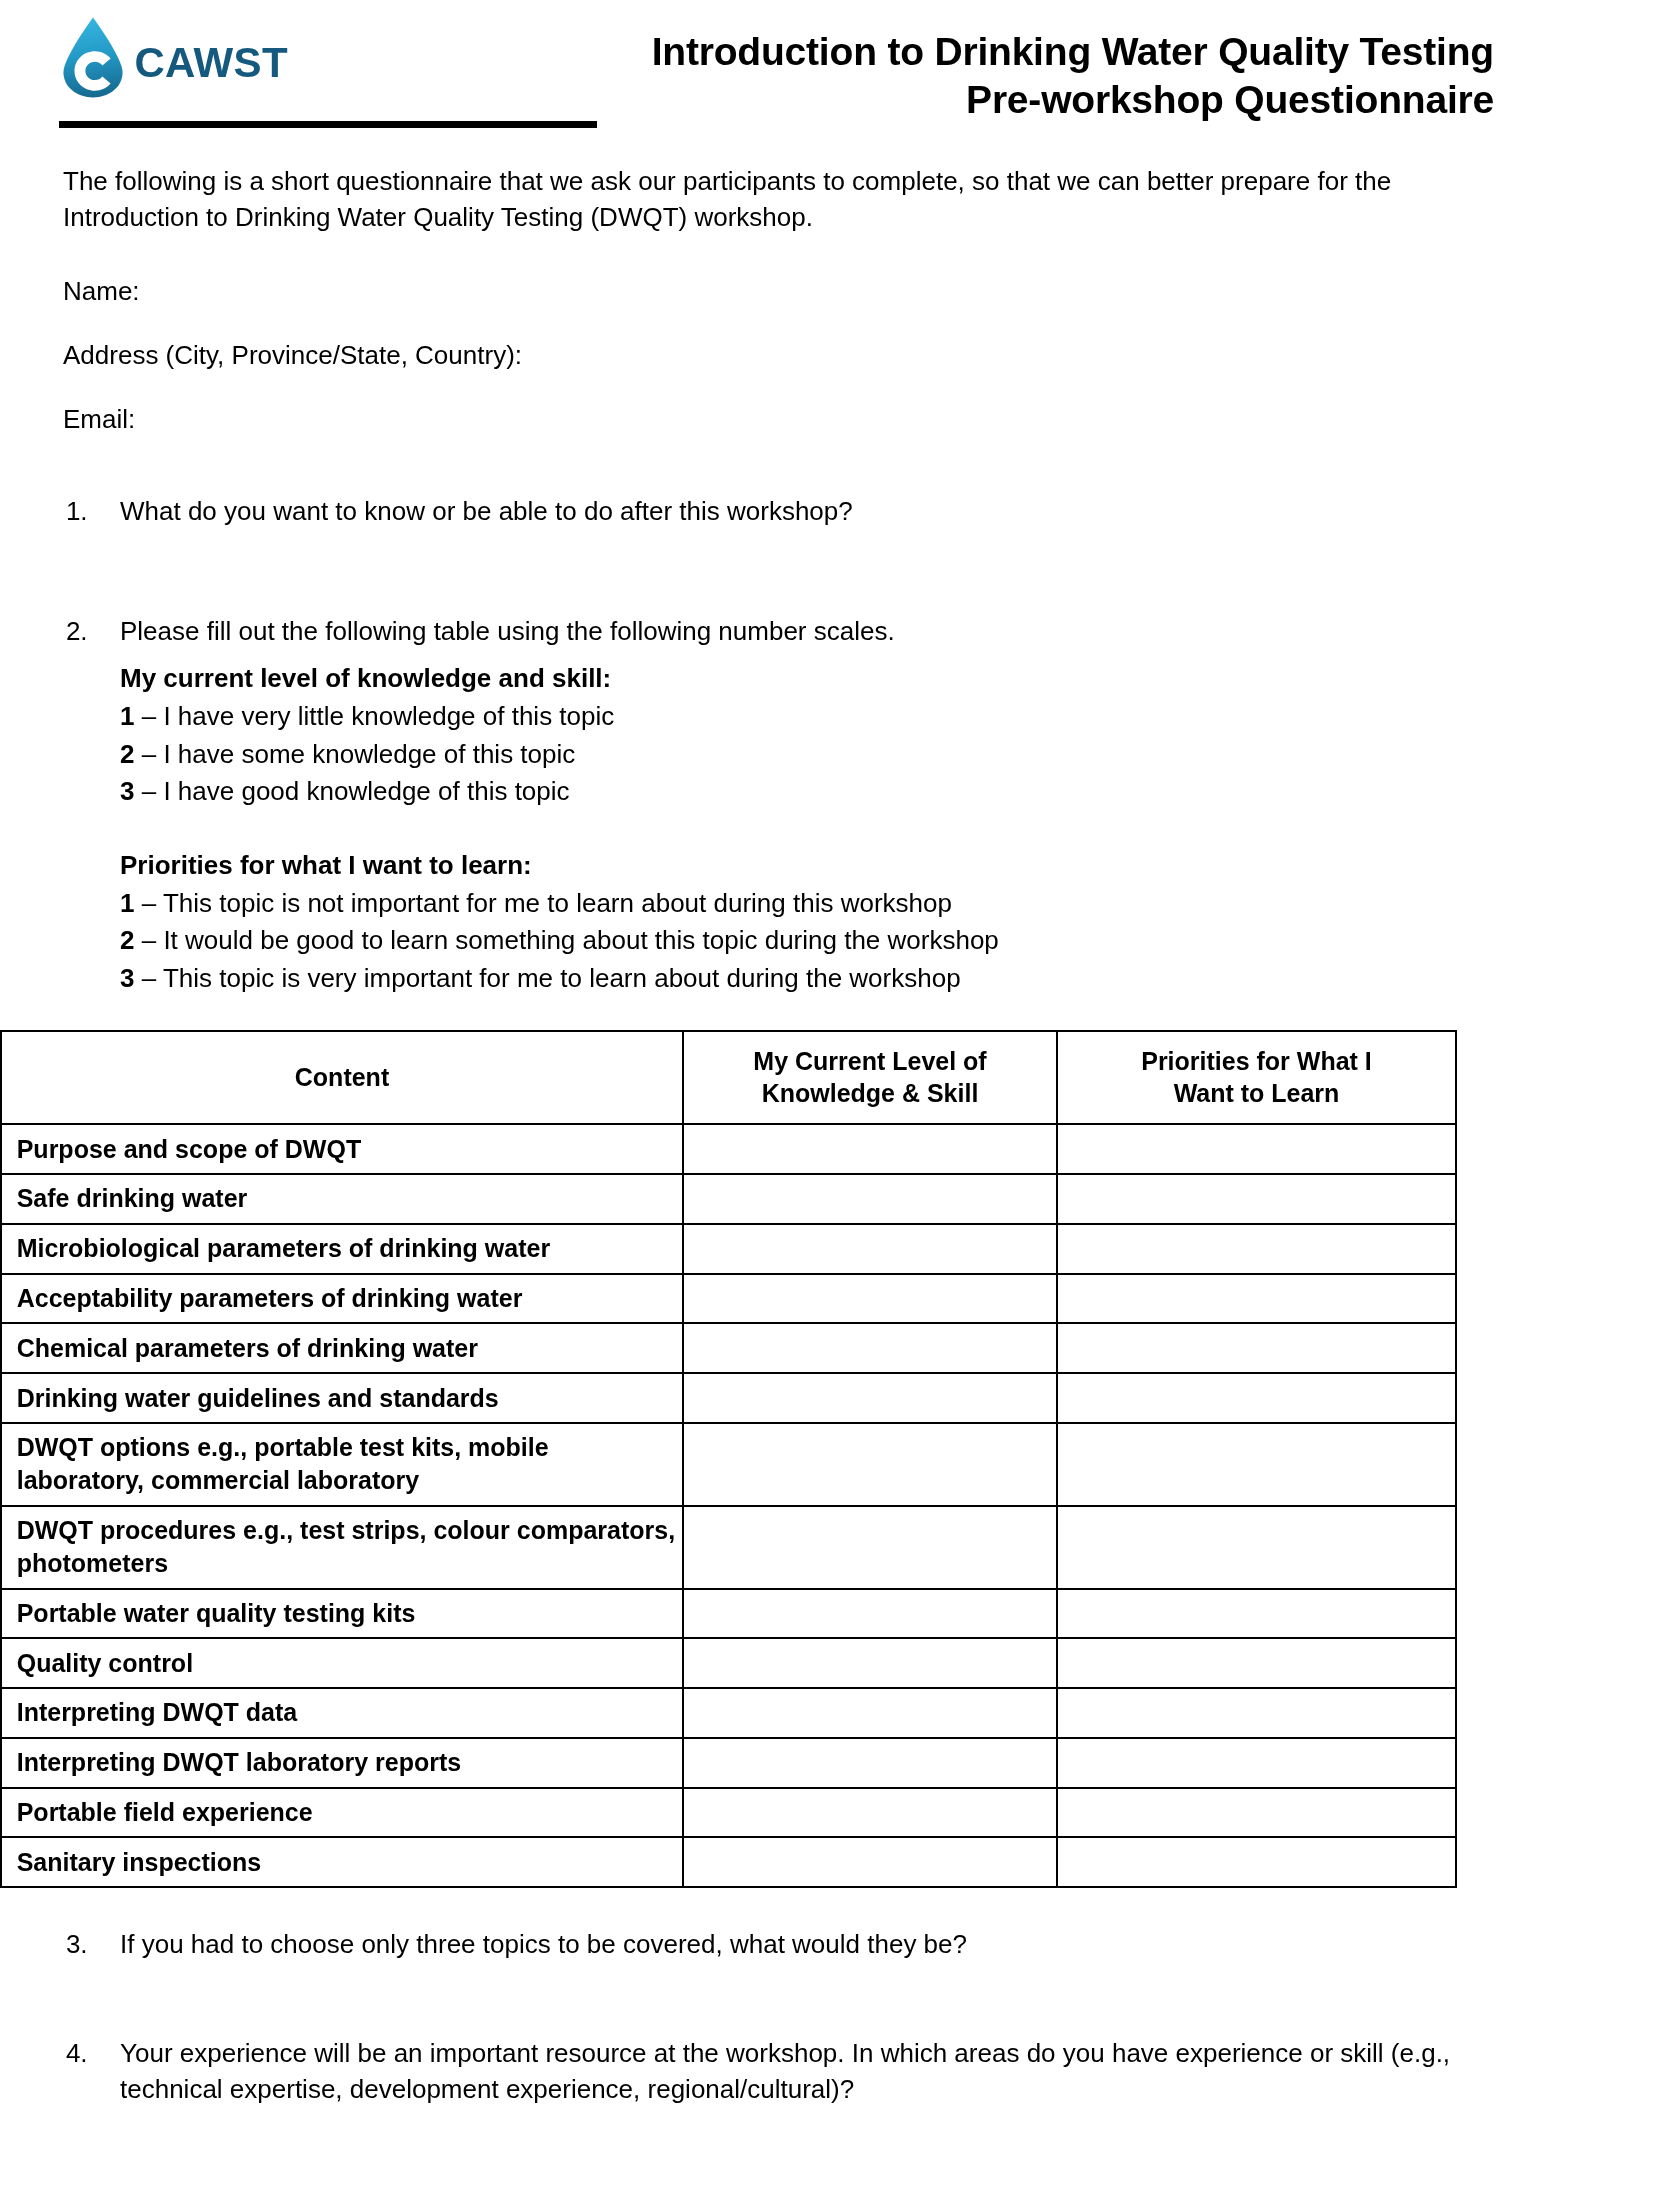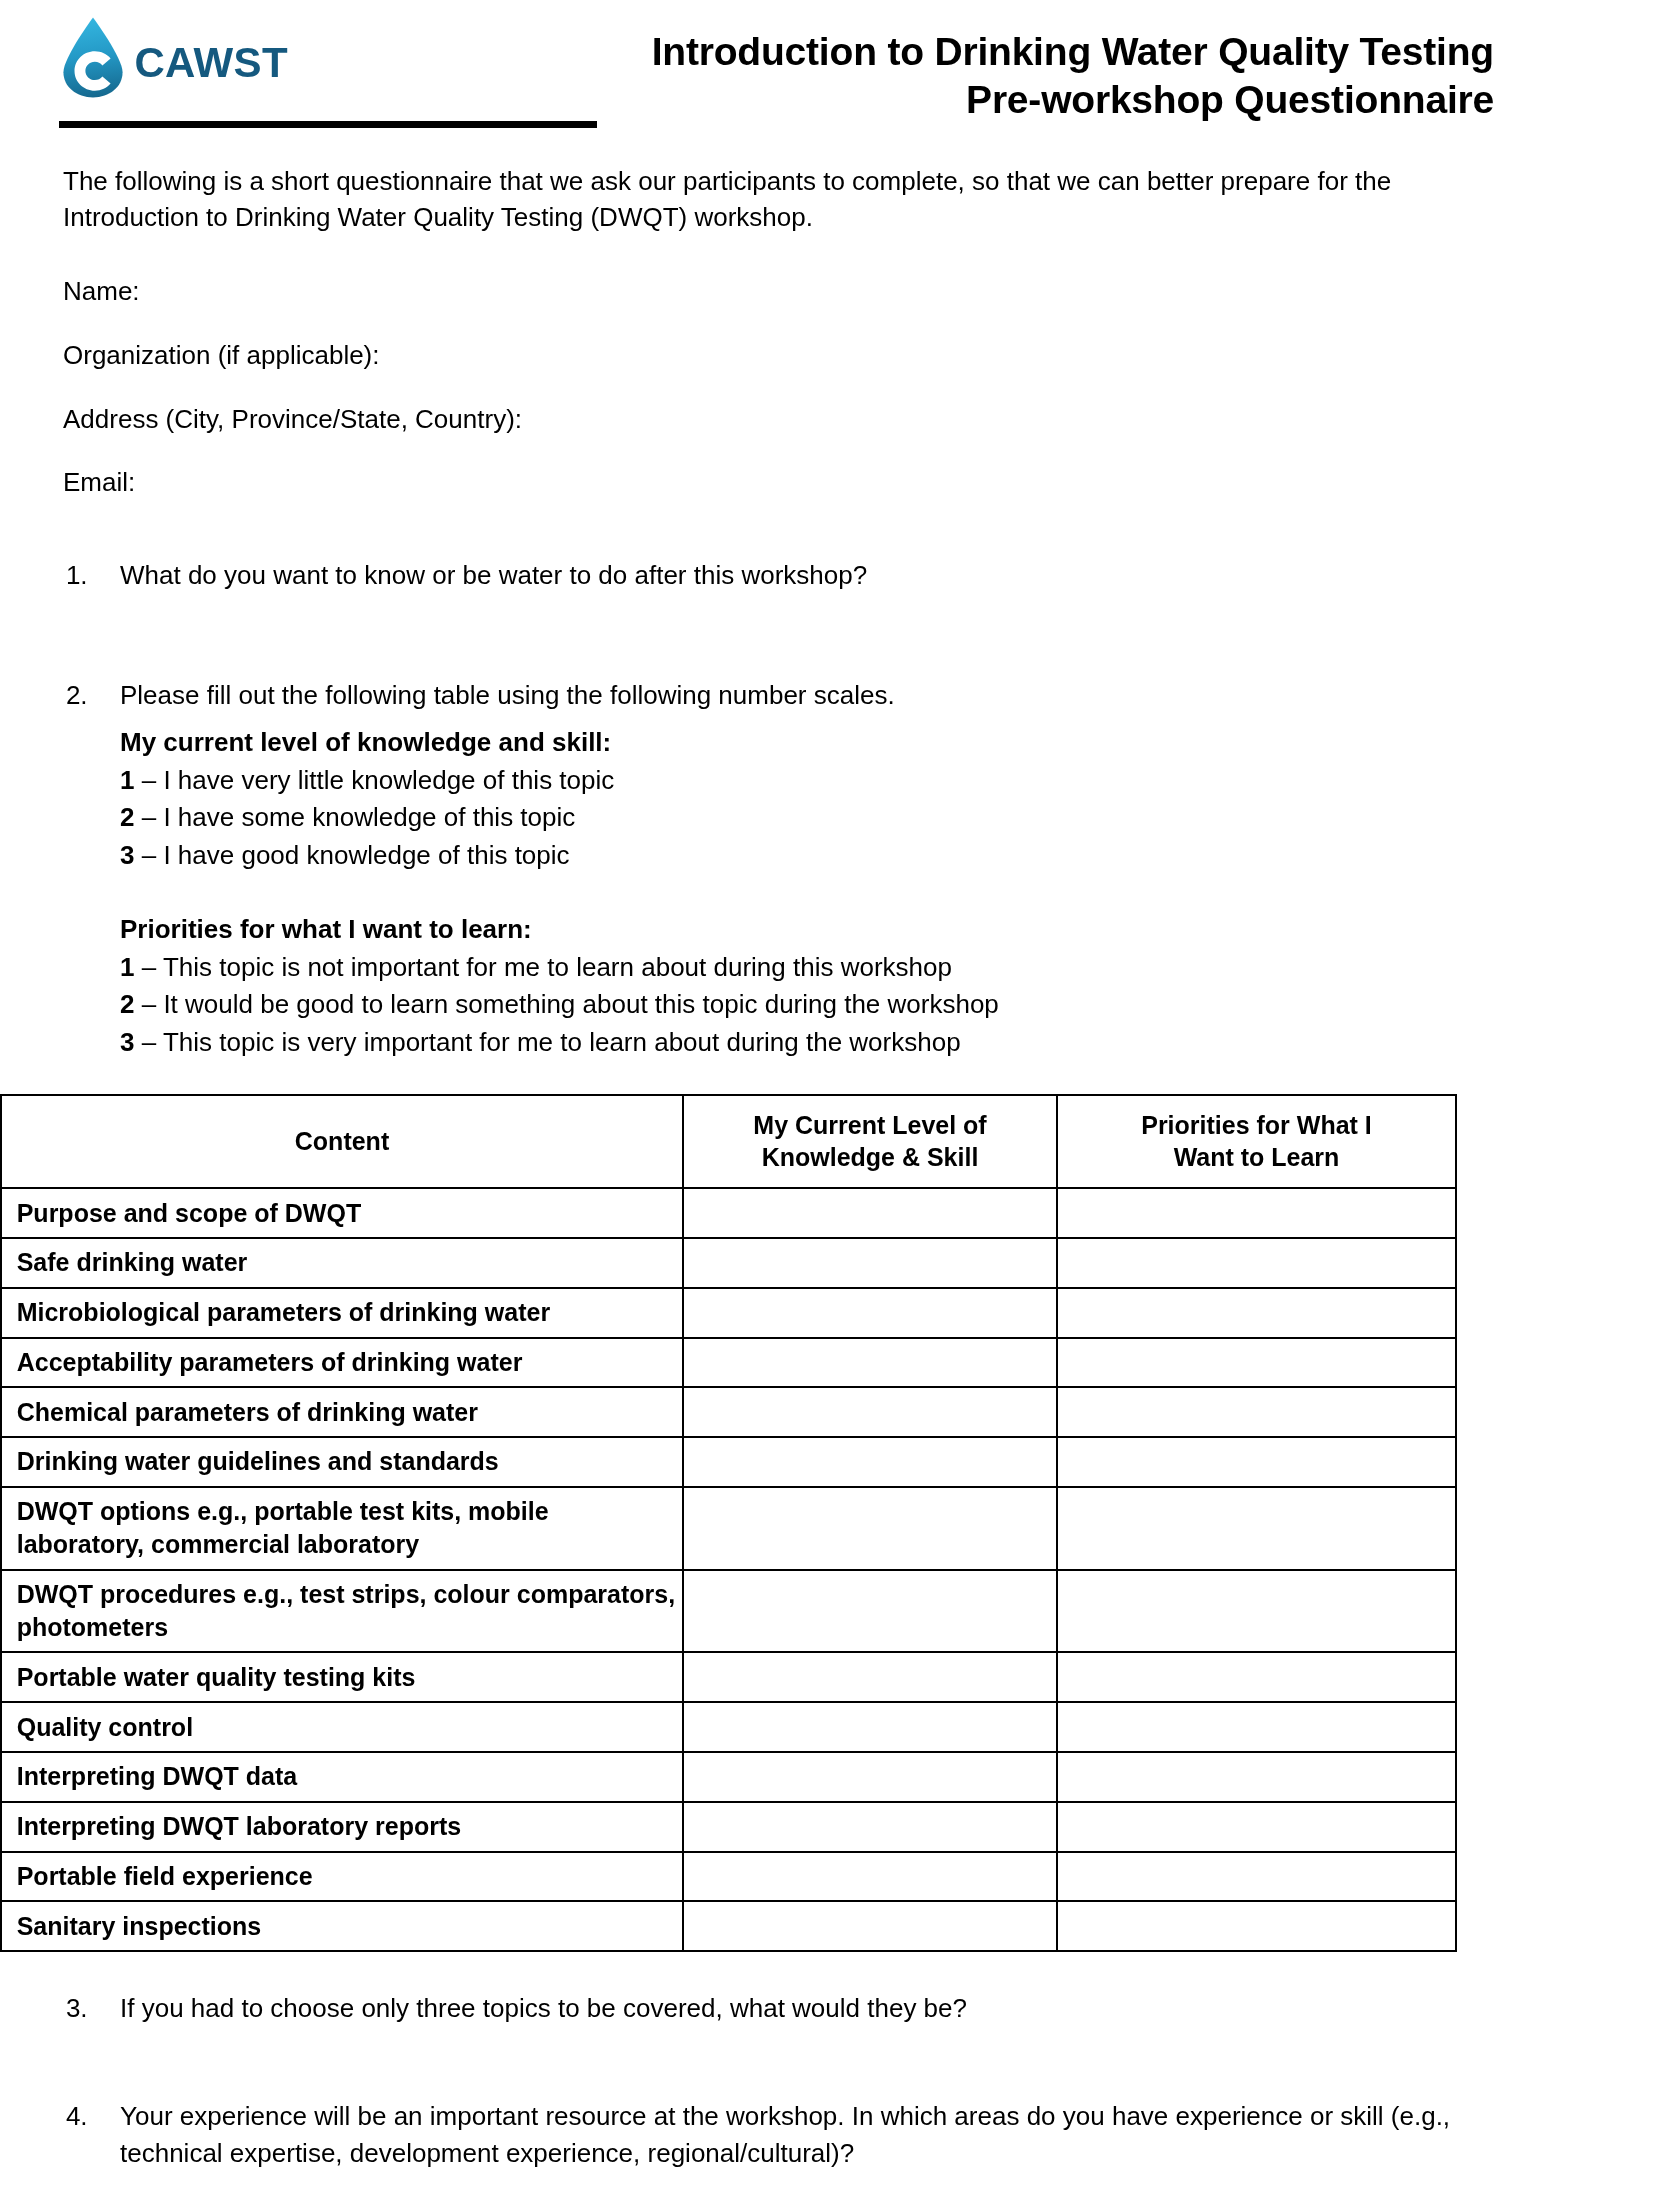--- a/index.html
+++ b/index.html
@@ -223,27 +223,26 @@
       <div>Introduction to Drinking Water Quality Testing</div>
       <div>Pre-workshop Questionnaire</div>
     </div>
   </div>
 
   <div class="content">
 
     <p class="intro">The following is a short questionnaire that we ask our participants to complete, so that we can better prepare for the Introduction to Drinking Water Quality Testing (DWQT) workshop.</p>
 
     <div class="field-line first">Name:</div>
-    <div class="field-line">Organization (if applicable):</div>
     <div class="field-line">Address (City, Province/State, Country):</div>
     <div class="field-line">Email:</div>
 
     <div class="qitem q1">
       <div class="qnum">1.</div>
-      <div class="qbody">What do you want to know or be water to do after this workshop?</div>
+      <div class="qbody">What do you want to know or be able to do after this workshop?</div>
     </div>
 
     <div class="qitem q2">
       <div class="qnum">2.</div>
       <div class="qbody">
         <div>Please fill out the following table using the following number scales.</div>
 
         <div class="scale-group">
           <div class="scale-head">My current level of knowledge and skill:</div>
           <div class="scale-row">

